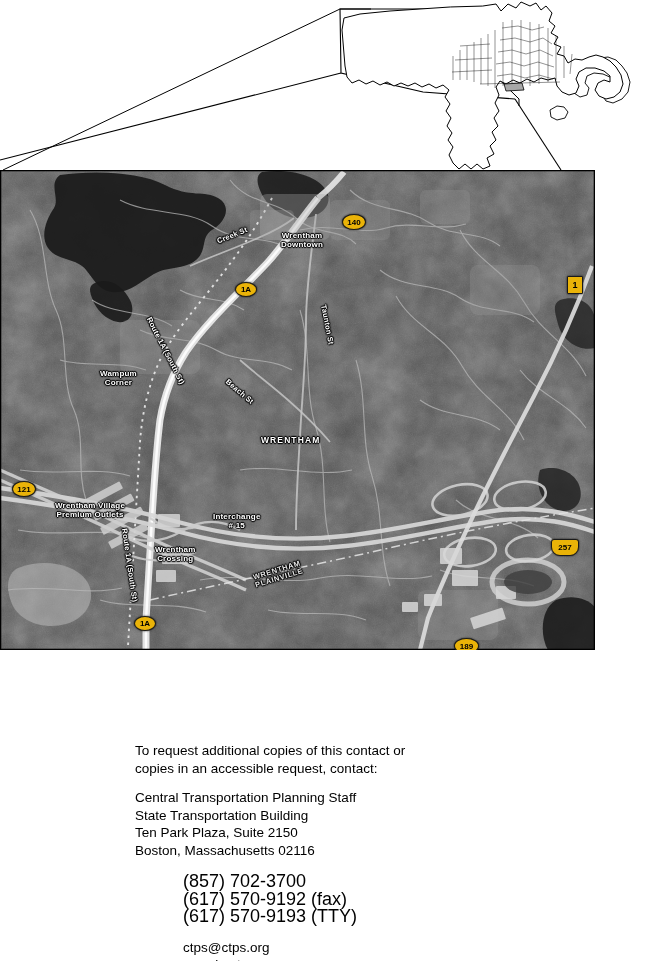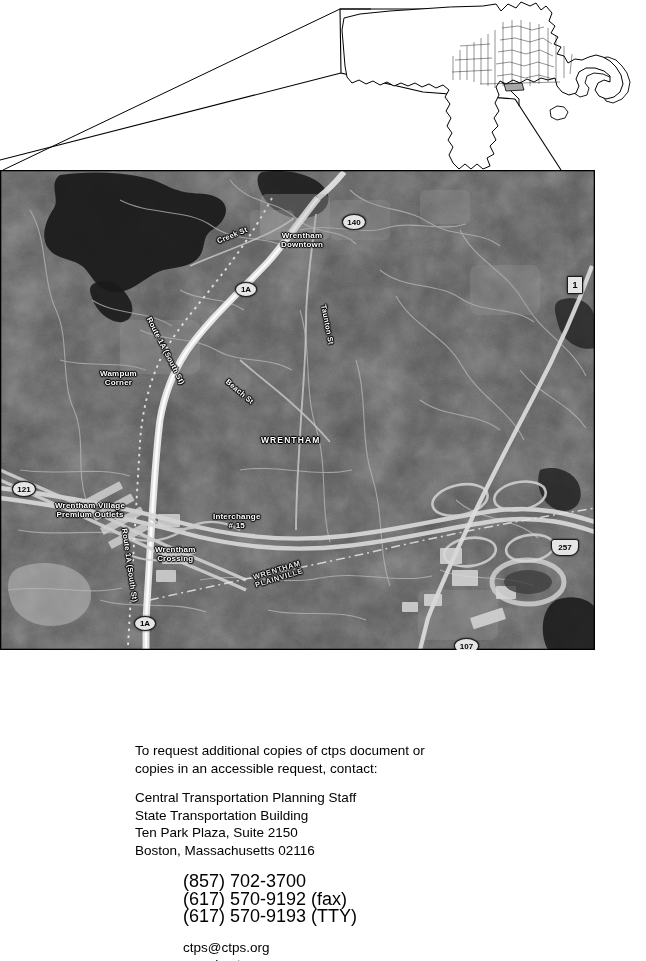--- a/index.html
+++ b/index.html
@@ -47,21 +47,21 @@
   }
   .mlabel.place{font-size:8px;text-align:center;}
   .mlabel.town{font-size:8.5px;letter-spacing:1.1px;}
   .mlabel.street{font-size:7.5px;}
   .mlabel.border{font-size:7.5px;letter-spacing:.6px;text-align:center;color:#e8e8e8;}
 
   
   .shield{
     position:absolute;
     display:flex;align-items:center;justify-content:center;
-    background:#e5e5e5;
+    background:#eab308;
     color:#000000;
     font-family:"Liberation Sans", sans-serif;
     font-weight:bold;
     border:1px solid #1a1a1a;
     box-shadow:0 0 2px rgba(0,0,0,.9);
   }
   .shield.state{border-radius:50%;font-size:8px;}
   .shield.us{border-radius:1px;font-size:9px;}
   .shield.interstate{border-radius:3px 3px 9px 9px;font-size:8px;}
 
@@ -426,28 +426,28 @@
 
     <div class="shield interstate" style="left:551px;top:369px;width:26px;height:15px;">
       <span>257</span>
     </div>
 
     <div class="shield state" style="left:134px;top:446px;width:20px;height:13px;">
       <span>1A</span>
     </div>
 
     <div class="shield state" style="left:454px;top:468px;width:23px;height:14px;">
-      <span>107</span>
+      <span>189</span>
     </div>
   </div>
 
   <div id="contact">
 
     <div class="intro">
-      <span class="line">To request additional copies of ctps document or</span>
+      <span class="line">To request additional copies of this contact or</span>
       <span class="line">copies in an accessible request, contact:</span>
     </div>
 
     <div class="addr">
       <span class="line">Central Transportation Planning Staff</span>
       <span class="line">State Transportation Building</span>
       <span class="line">Ten Park Plaza, Suite 2150</span>
       <span class="line">Boston, Massachusetts 02116</span>
     </div>
 

